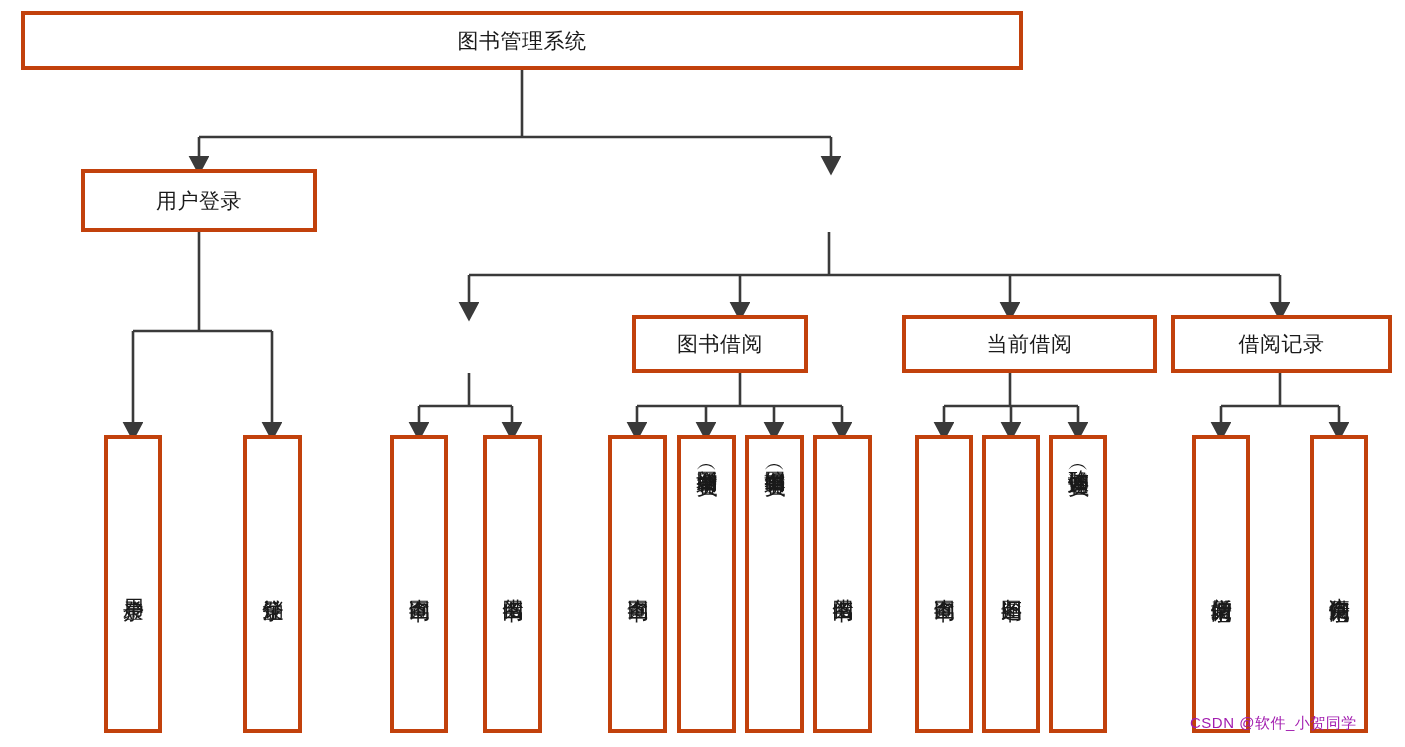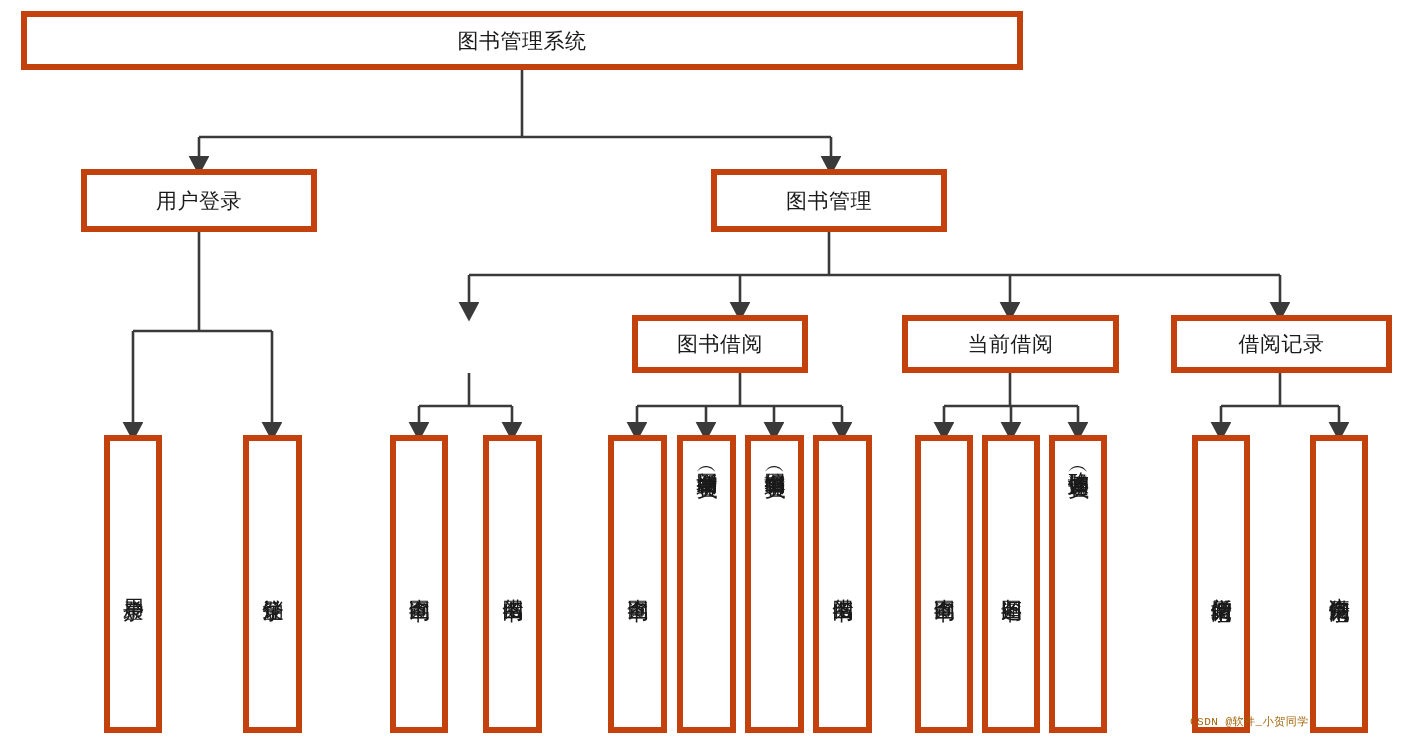--- a/index.html
+++ b/index.html
@@ -23,21 +23,21 @@
     position: absolute;
     left: 0;
     top: 0;
     width: 1405px;
     height: 747px;
   }
   .node {
     position: absolute;
     box-sizing: border-box;
     background: #ffffff;
-    border: 6px solid #c2410c;
+    border: 4px solid #c2410c;
     display: flex;
     align-items: center;
     justify-content: center;
     color: #1a1a1a;
   }
   .node.horiz {
     font-size: 21px;
     letter-spacing: 0.5px;
     line-height: 1.2;
   }
@@ -56,25 +56,24 @@
     color: #1a1a1a;
   }
   .node.vert.centered {
     align-items: center;
     padding-top: 0;
   }
   .watermark {
     position: absolute;
     left: 1190px;
     top: 714px;
-    font-size: 11px;
-    color: #a16207;
+    font-size: 15px;
+    color: #a21caf;
     white-space: nowrap;
     letter-spacing: 0.5px;
-    font-family: Liberation Mono, monospace;
   }
 </style>
 </head>
 <body>
 
 <div id="diagram-root">
 
   <svg class="connectors" viewBox="0 0 1405 747" width="1405" height="747" xmlns="http://www.w3.org/2000/svg">
     <defs>
       <marker id="arrow" markerWidth="10" markerHeight="10" refX="1.5" refY="4" orient="auto" markerUnits="strokeWidth">
@@ -125,28 +124,25 @@
     </g>
   </svg>
 
   <div class="node horiz" style="left:21px; top:11px; width:1002px; height:59px;">
     <span>图书管理系统</span>
   </div>
 
   <div class="node horiz" style="left:81px; top:169px; width:236px; height:63px;">
     <span>用户登录</span>
   </div>
-  <div class="node horiz" style="left:711px; top:169px; width:236px; height:63px;">
-    <span>图书管理</span>
-  </div>
 
   <div class="node horiz" style="left:632px; top:315px; width:176px; height:58px;">
     <span>图书借阅</span>
   </div>
-  <div class="node horiz" style="left:902px; top:315px; width:217px; height:58px;text-align:right;">
+  <div class="node horiz" style="left:902px; top:315px; width:255px; height:58px;text-align:right;">
     <span>当前借阅</span>
   </div>
   <div class="node horiz" style="left:1171px; top:315px; width:221px; height:58px;">
     <span>借阅记录</span>
   </div>
 
   <div class="node vert centered" style="left:104px; top:435px; width:58px; height:298px;">
     <span class="vlabel">用户登录</span>
   </div>
   <div class="node vert centered" style="left:243px; top:435px; width:59px; height:298px;">

